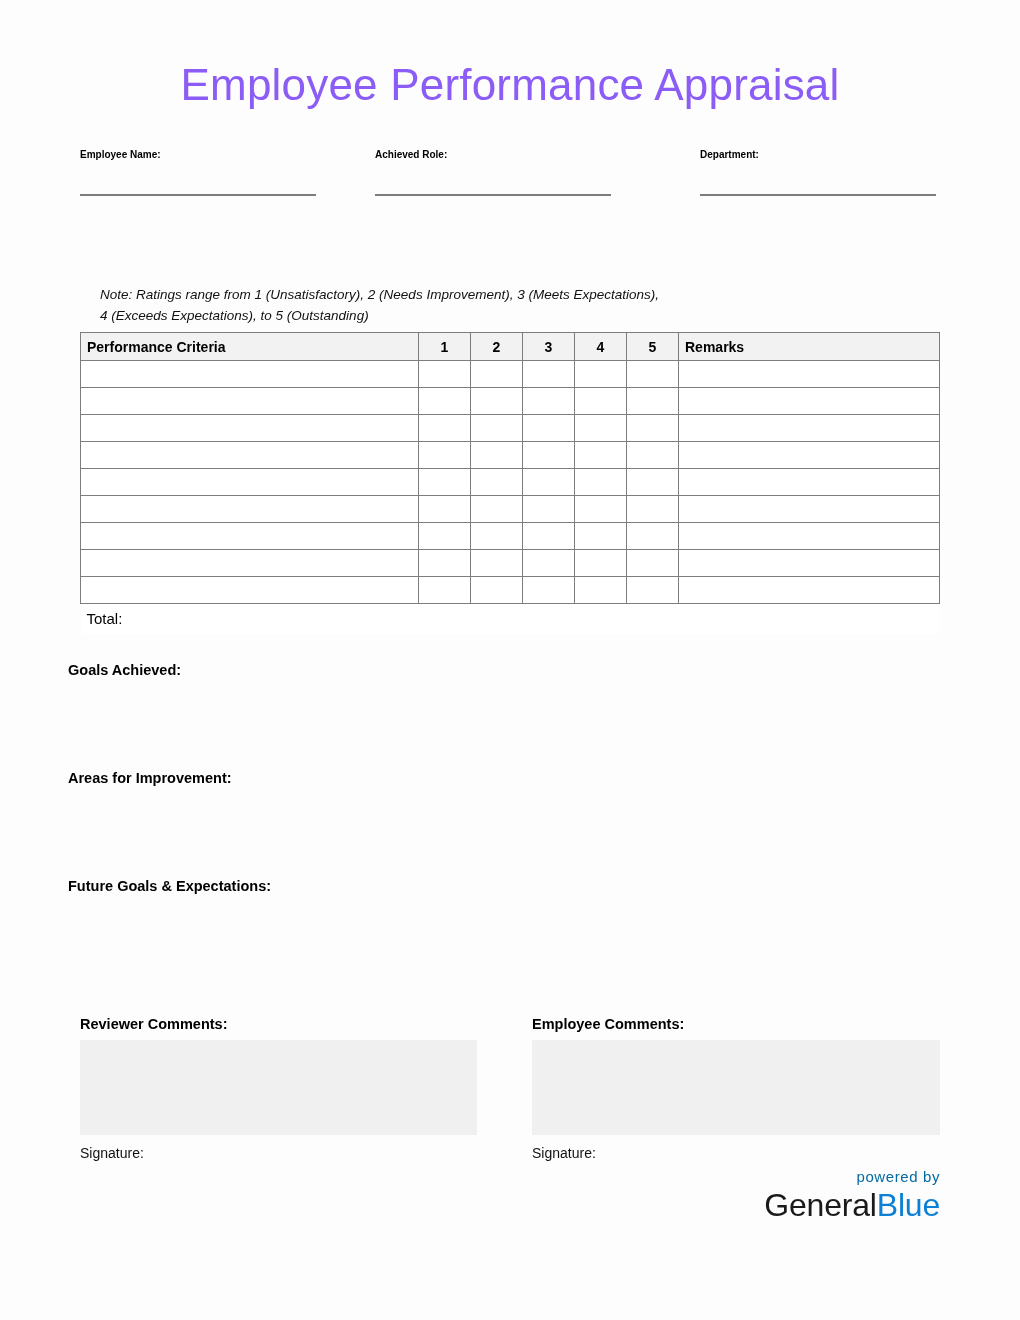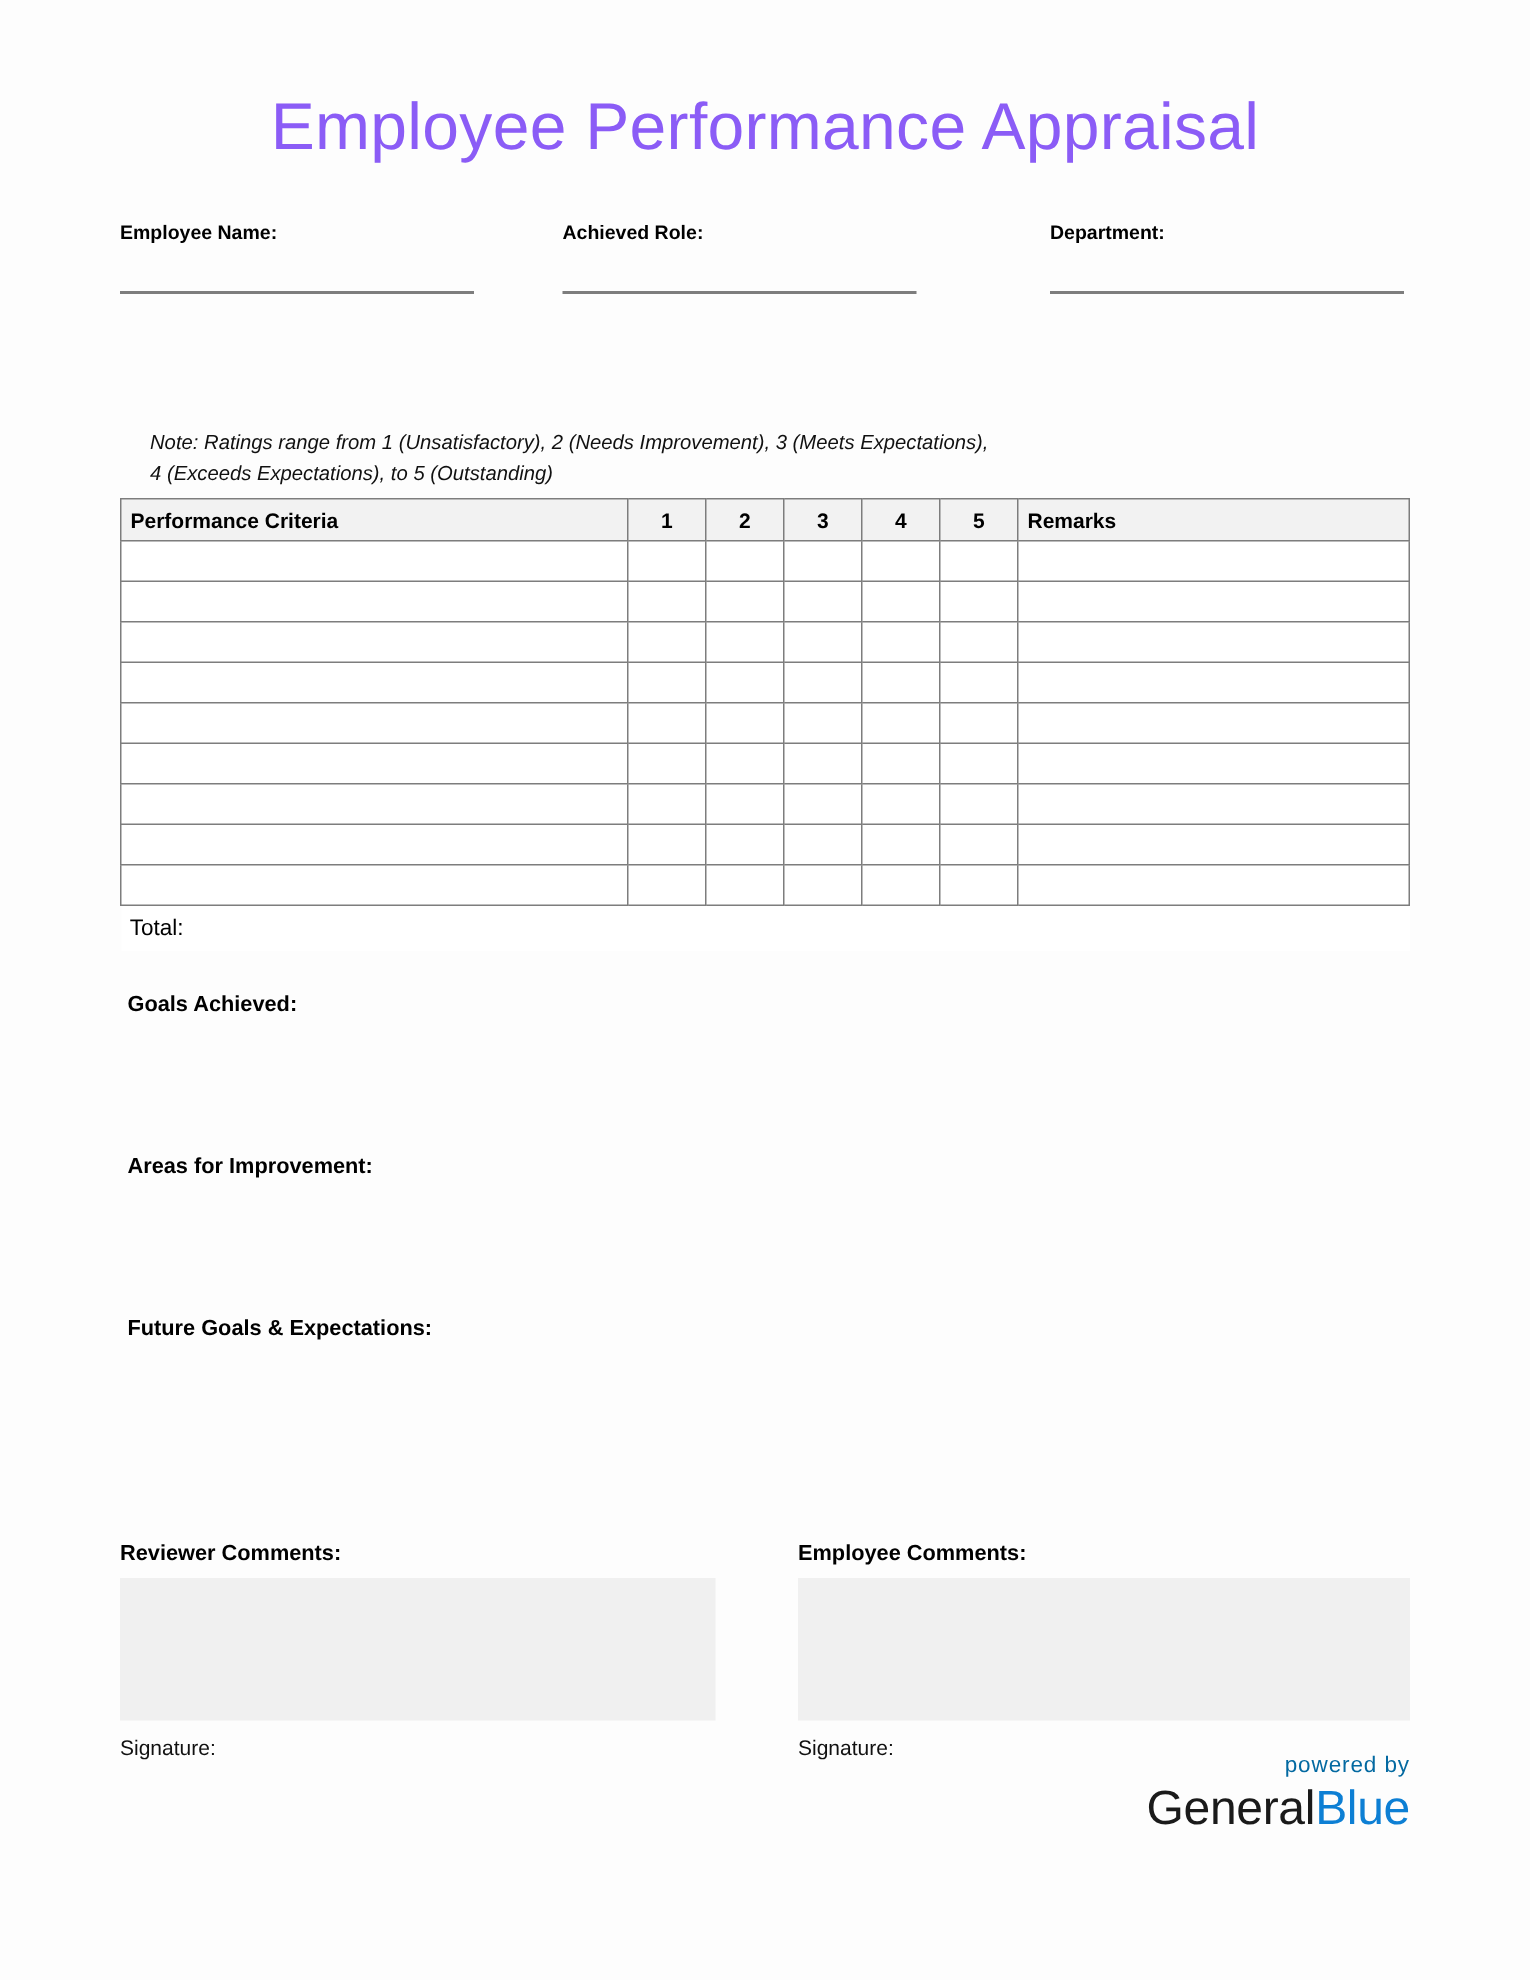--- a/index.html
+++ b/index.html
@@ -28,21 +28,21 @@
   }
 
   
   .fields { position: absolute; left: 80px; top: 146px; width: 860px; }
   .field-row { position: relative; height: 68px; }
   .field { position: absolute; width: 240px; }
   .field.c1 { left: 0px; }
   .field.c2 { left: 295px; }
   .field.c3 { left: 620px; }
   .field-label {
-    font-size: 13px;
+    font-size: 10px;
     font-weight: bold;
     white-space: nowrap;
     line-height: 18px;
   }
   .field-line {
     position: absolute;
     left: 0; top: 48px;
     width: 236px;
     height: 2px;
     background: #7d7d7d;
@@ -89,32 +89,32 @@
     height: 30px;
     text-align: left;
     padding-right: 22px;
     font-size: 15px;
     font-weight: 400;
   }
 
   
   .section-label {
     position: absolute;
-    left: 85px;
+    left: 68px;
     font-size: 14.5px;
     font-weight: bold;
     white-space: nowrap;
   }
   .s-goals { top: 662px; }
   .s-areas { top: 770px; }
   .s-future { top: 878px; }
 
   
   .comments { position: absolute; left: 80px; top: 1012px; width: 860px; }
-  .comment-block { position: absolute; top: 16px; }
+  .comment-block { position: absolute; top: 4px; }
   .comment-block.left { left: 0px; width: 397px; }
   .comment-block.right { left: 452px; width: 408px; }
   .comment-label {
     font-size: 14.5px;
     font-weight: bold;
     white-space: nowrap;
     margin-bottom: 8px;
   }
   .comment-box {
     width: 100%;

